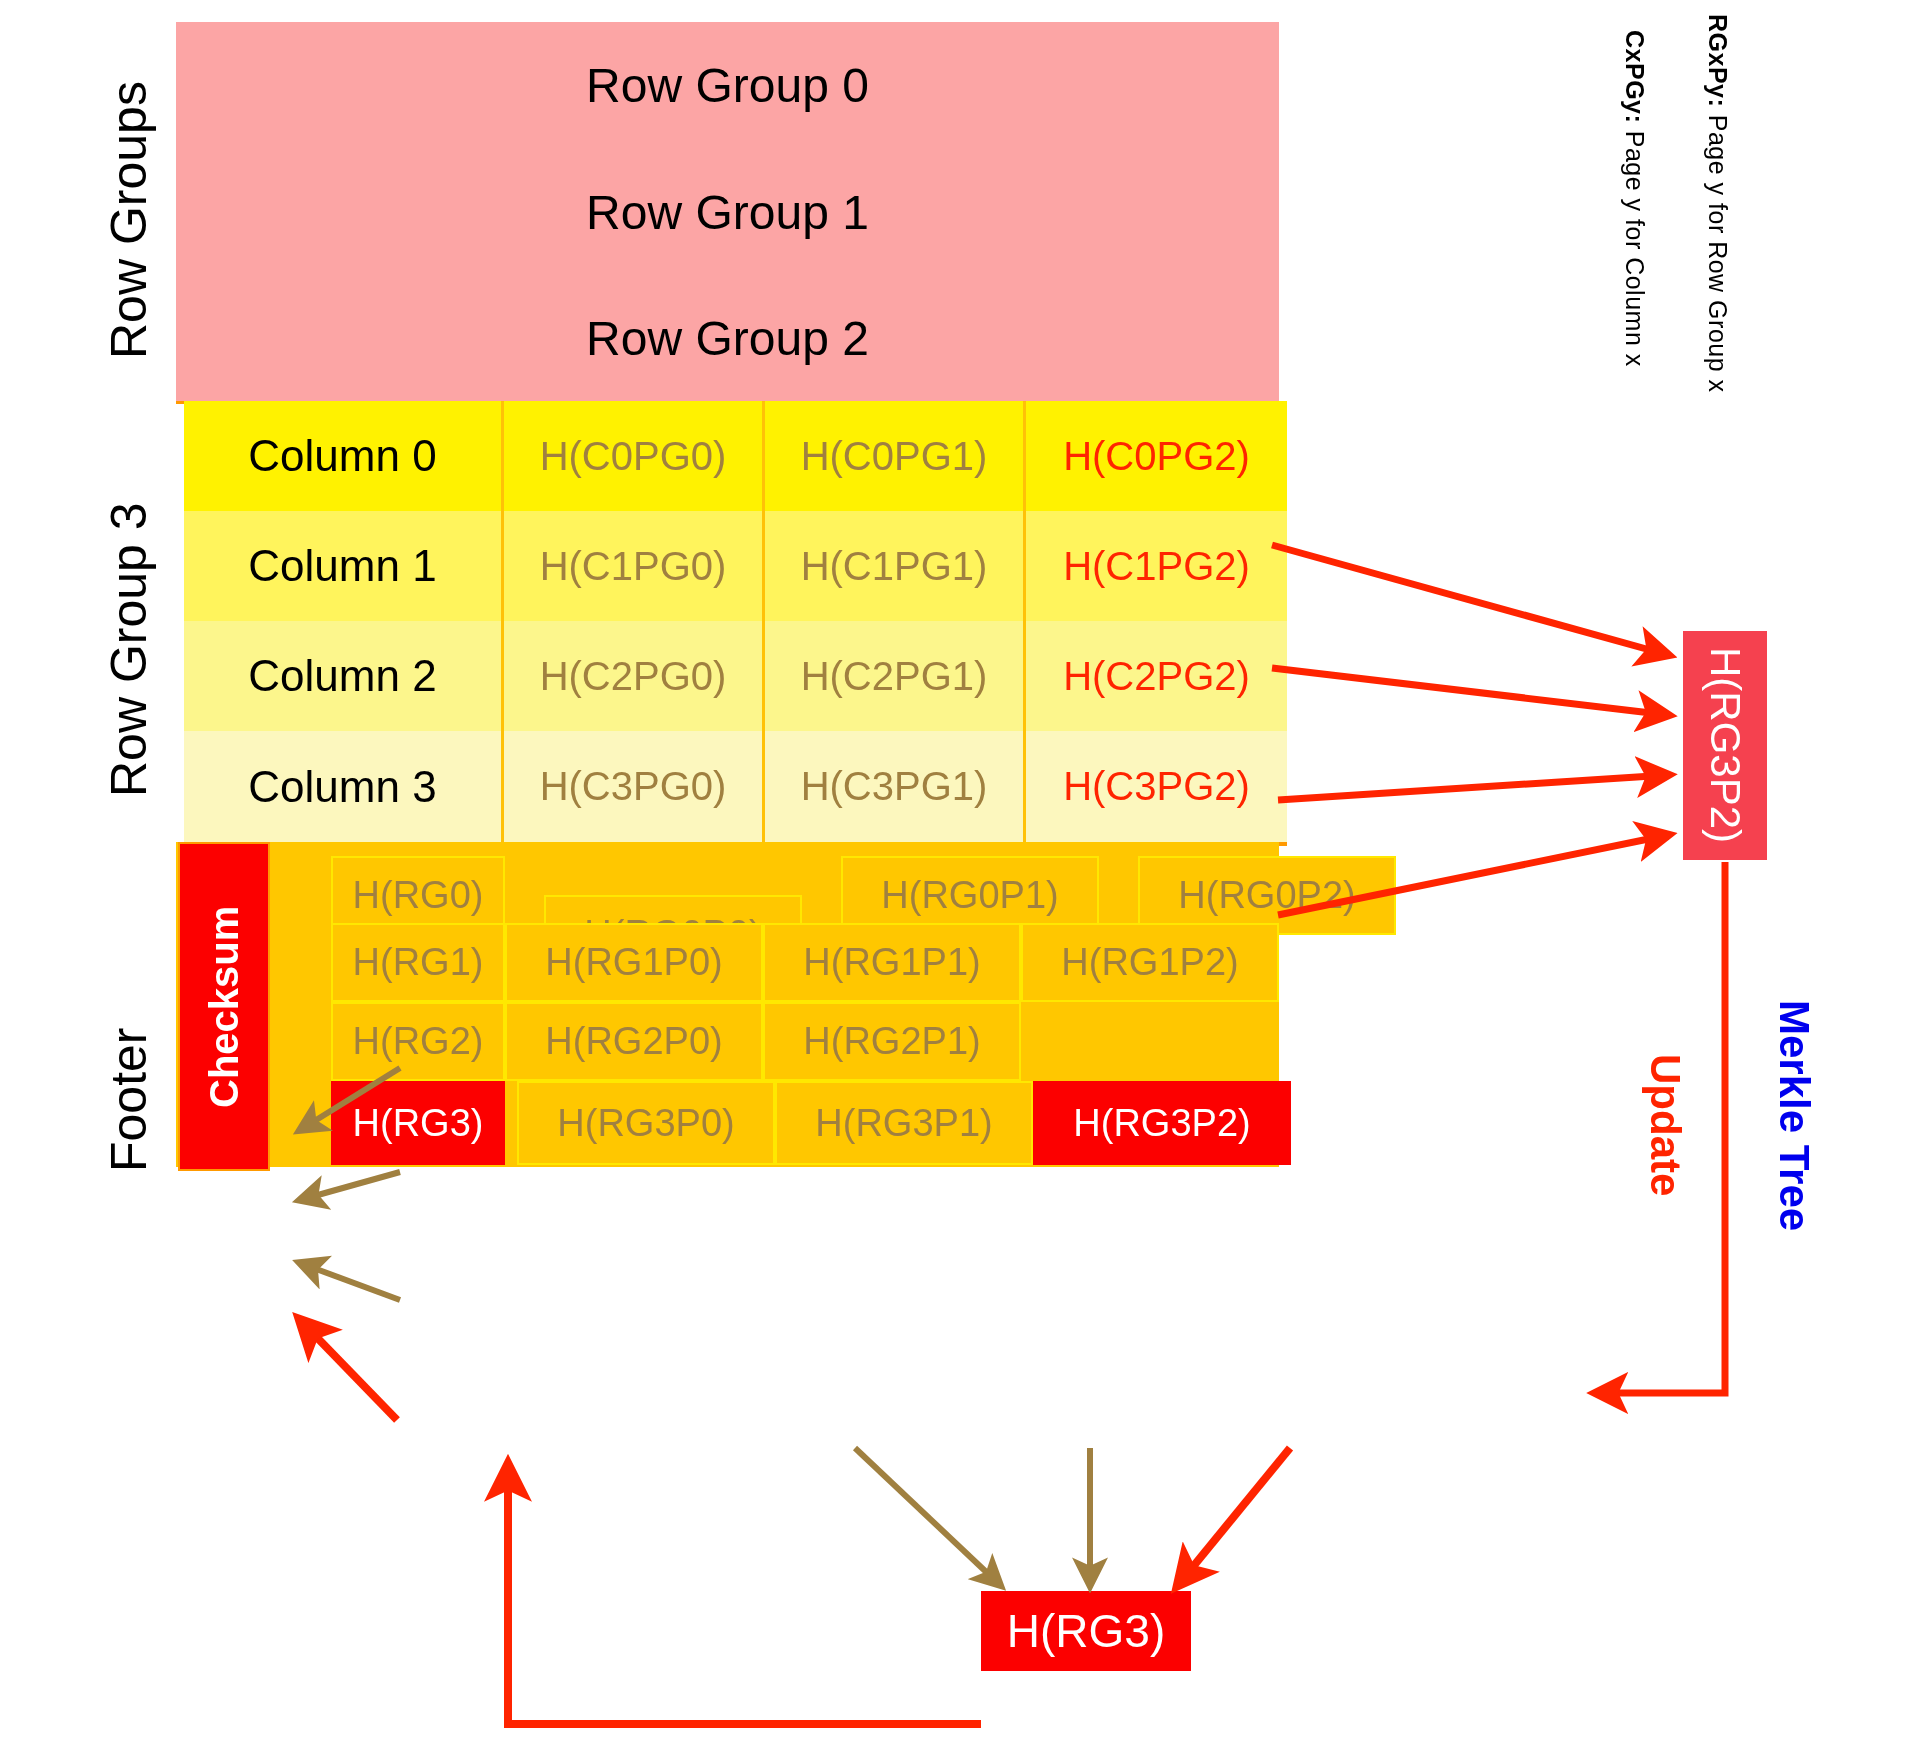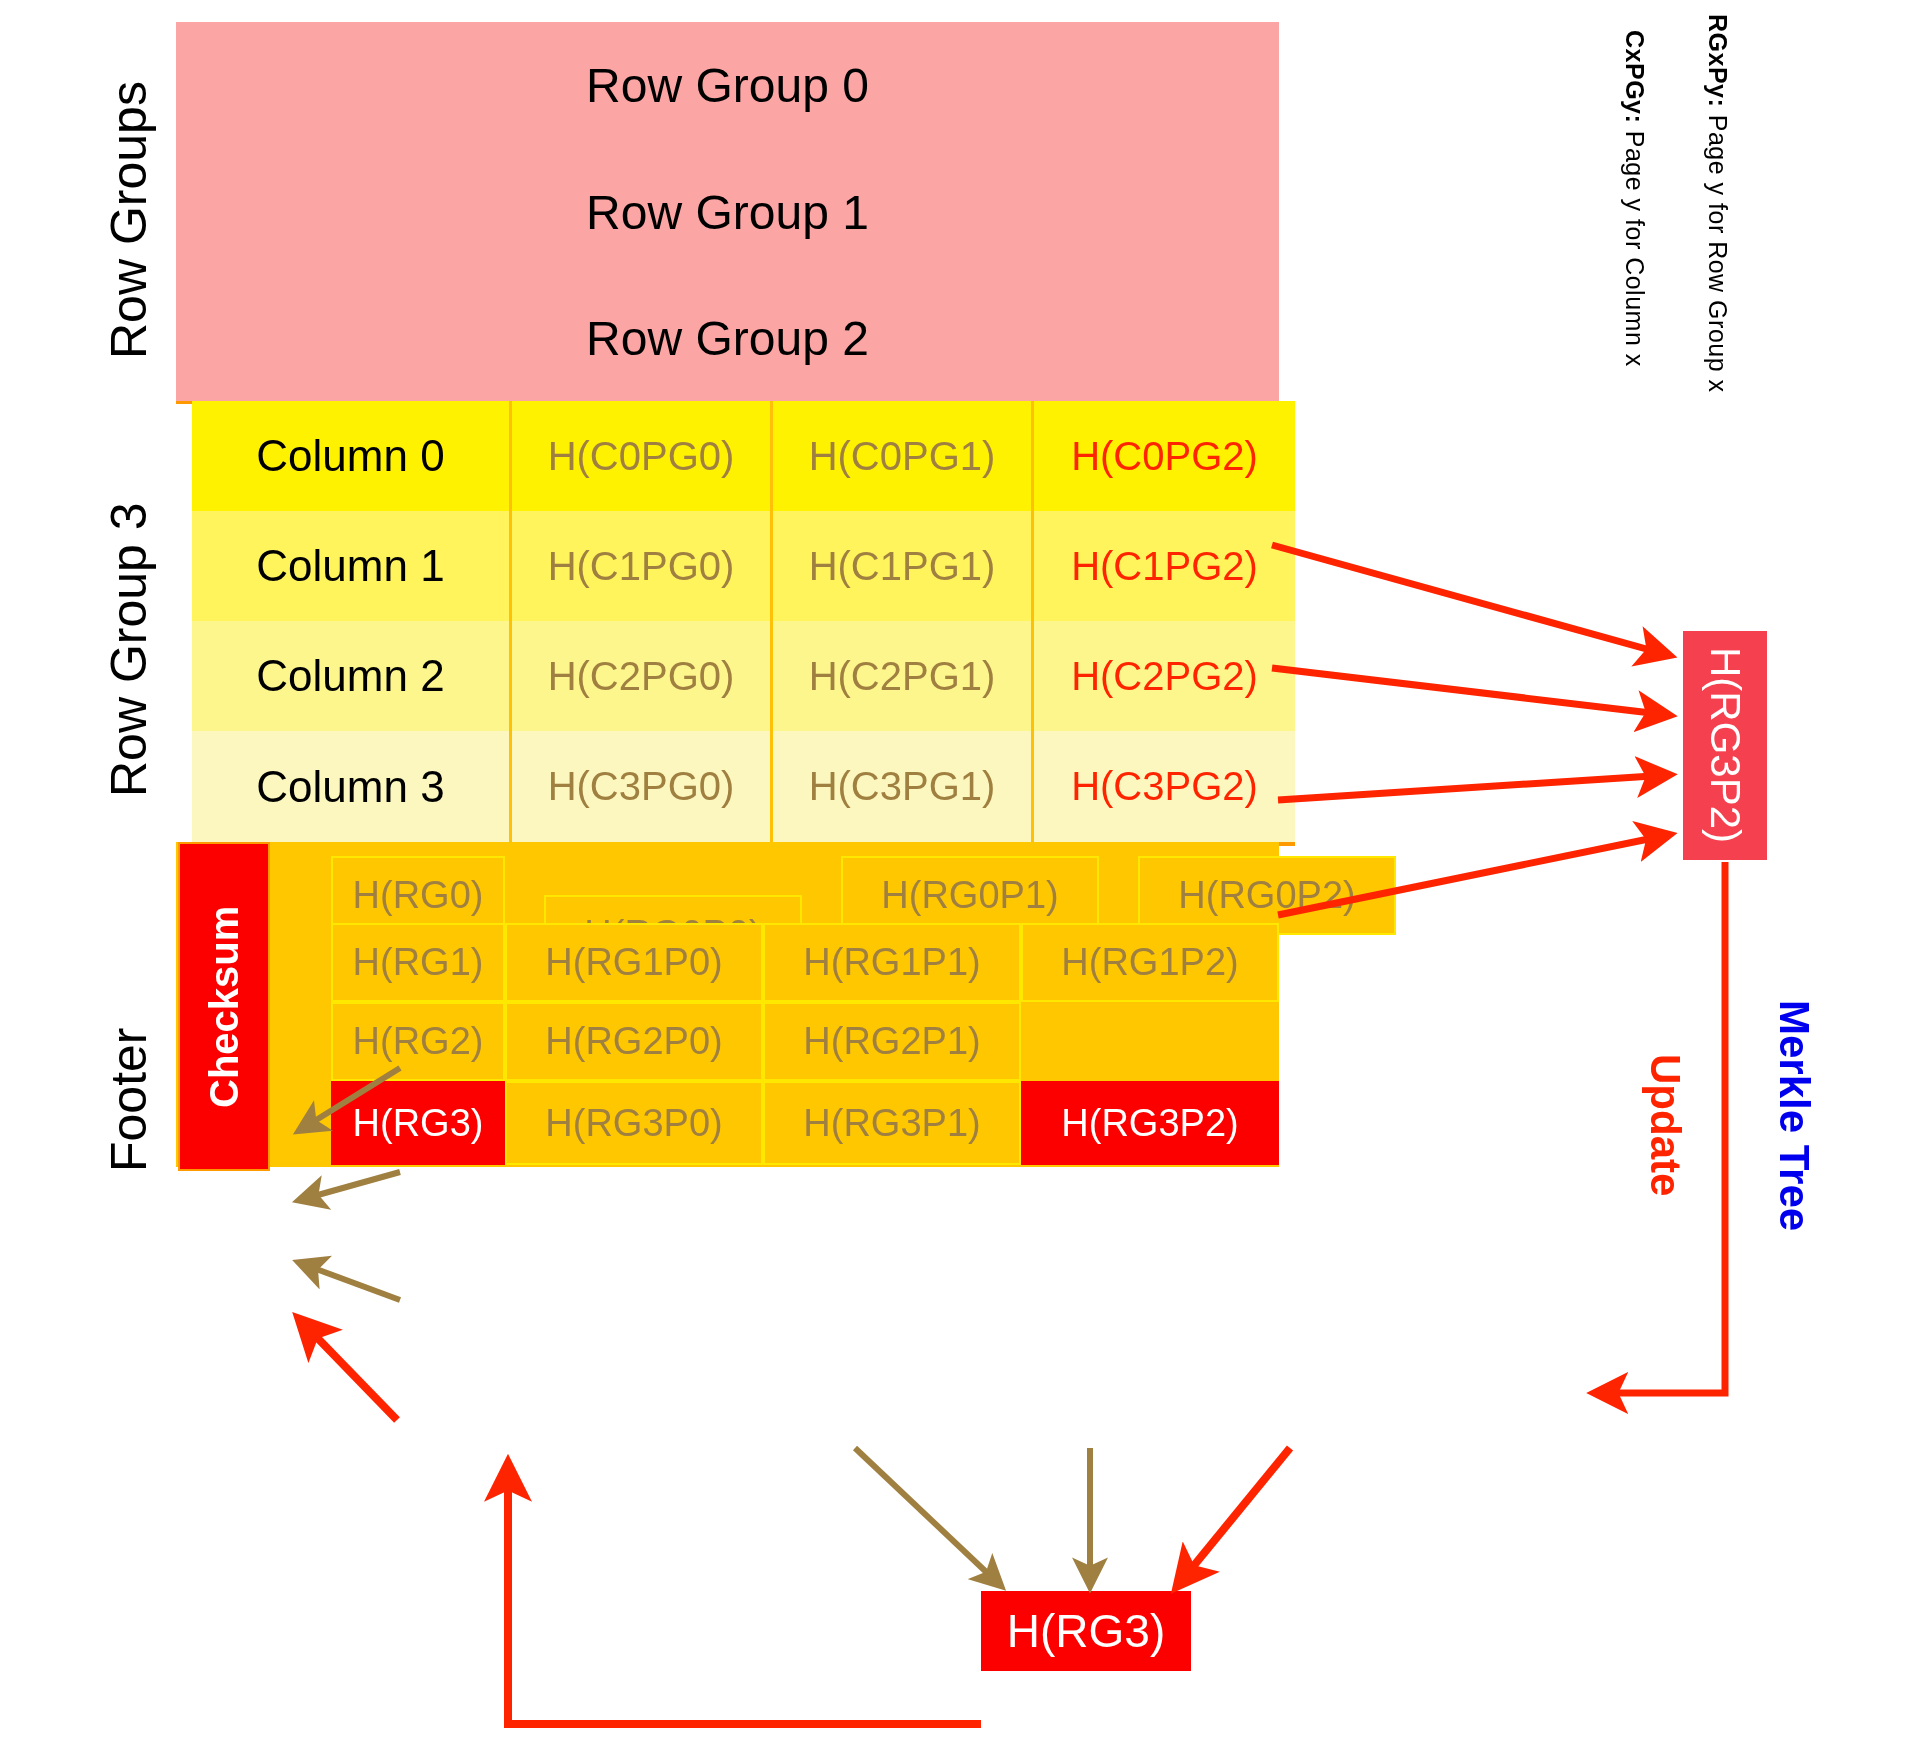--- a/index.html
+++ b/index.html
@@ -39,21 +39,21 @@
     position:absolute;left:0;width:1103px;
     background:#fca5a5;
     color:#000;
     display:flex;align-items:center;justify-content:center;
     font-size:48px;
     border-bottom:3px solid #FFE800;
   }
   .rgrow.last{border-bottom:3px solid #FF9900;}
 
   
-  .cgrid{position:absolute;left:16px;width:1264px;padding-left:20px;}
+  .cgrid{position:absolute;left:8px;width:1264px;padding-left:20px;}
   .crow{position:absolute;left:0;width:1103px;display:flex;border-bottom:3px solid #FFC107;}
   .crow .cell{
     box-sizing:border-box;
     display:flex;align-items:center;justify-content:center;
     font-size:40px;
     border-right:3px solid #FFC107;
   }
   .crow .cname{width:320px;color:#000;font-size:44px;}
   .crow .chash{width:261px;color:#A08040;}
   .crow .chash.hot{color:#FF2400;}
@@ -182,21 +182,21 @@
       </div>
 
       <div class="frow" style="left:155px;top:160px;">
         <div class="fcell" style="width:174px;height:79px;">H(RG2)</div>
         <div class="fcell" style="width:258px;height:79px;">H(RG2P0)</div>
         <div class="fcell" style="width:258px;height:79px;">H(RG2P1)</div>
       </div>
 
       <div class="frow" style="left:155px;top:239px;">
         <div class="fcell red" style="width:174px;height:84px;">H(RG3)</div>
-        <div class="fcell" style="width:258px;height:84px;">H(RG3P0)</div>
+        <div class="fcell" style="width:258px;height:84px;margin-left:12px;">H(RG3P0)</div>
         <div class="fcell" style="width:258px;height:84px;">H(RG3P1)</div>
         <div class="fcell red" style="width:258px;height:84px;">H(RG3P2)</div>
       </div>
 
     </div>
   </div>
 
   <div class="redbox" id="rg3p2box">H(RG3P2)</div>
   <div class="redbox" id="rg3bottom">H(RG3)</div>
 

